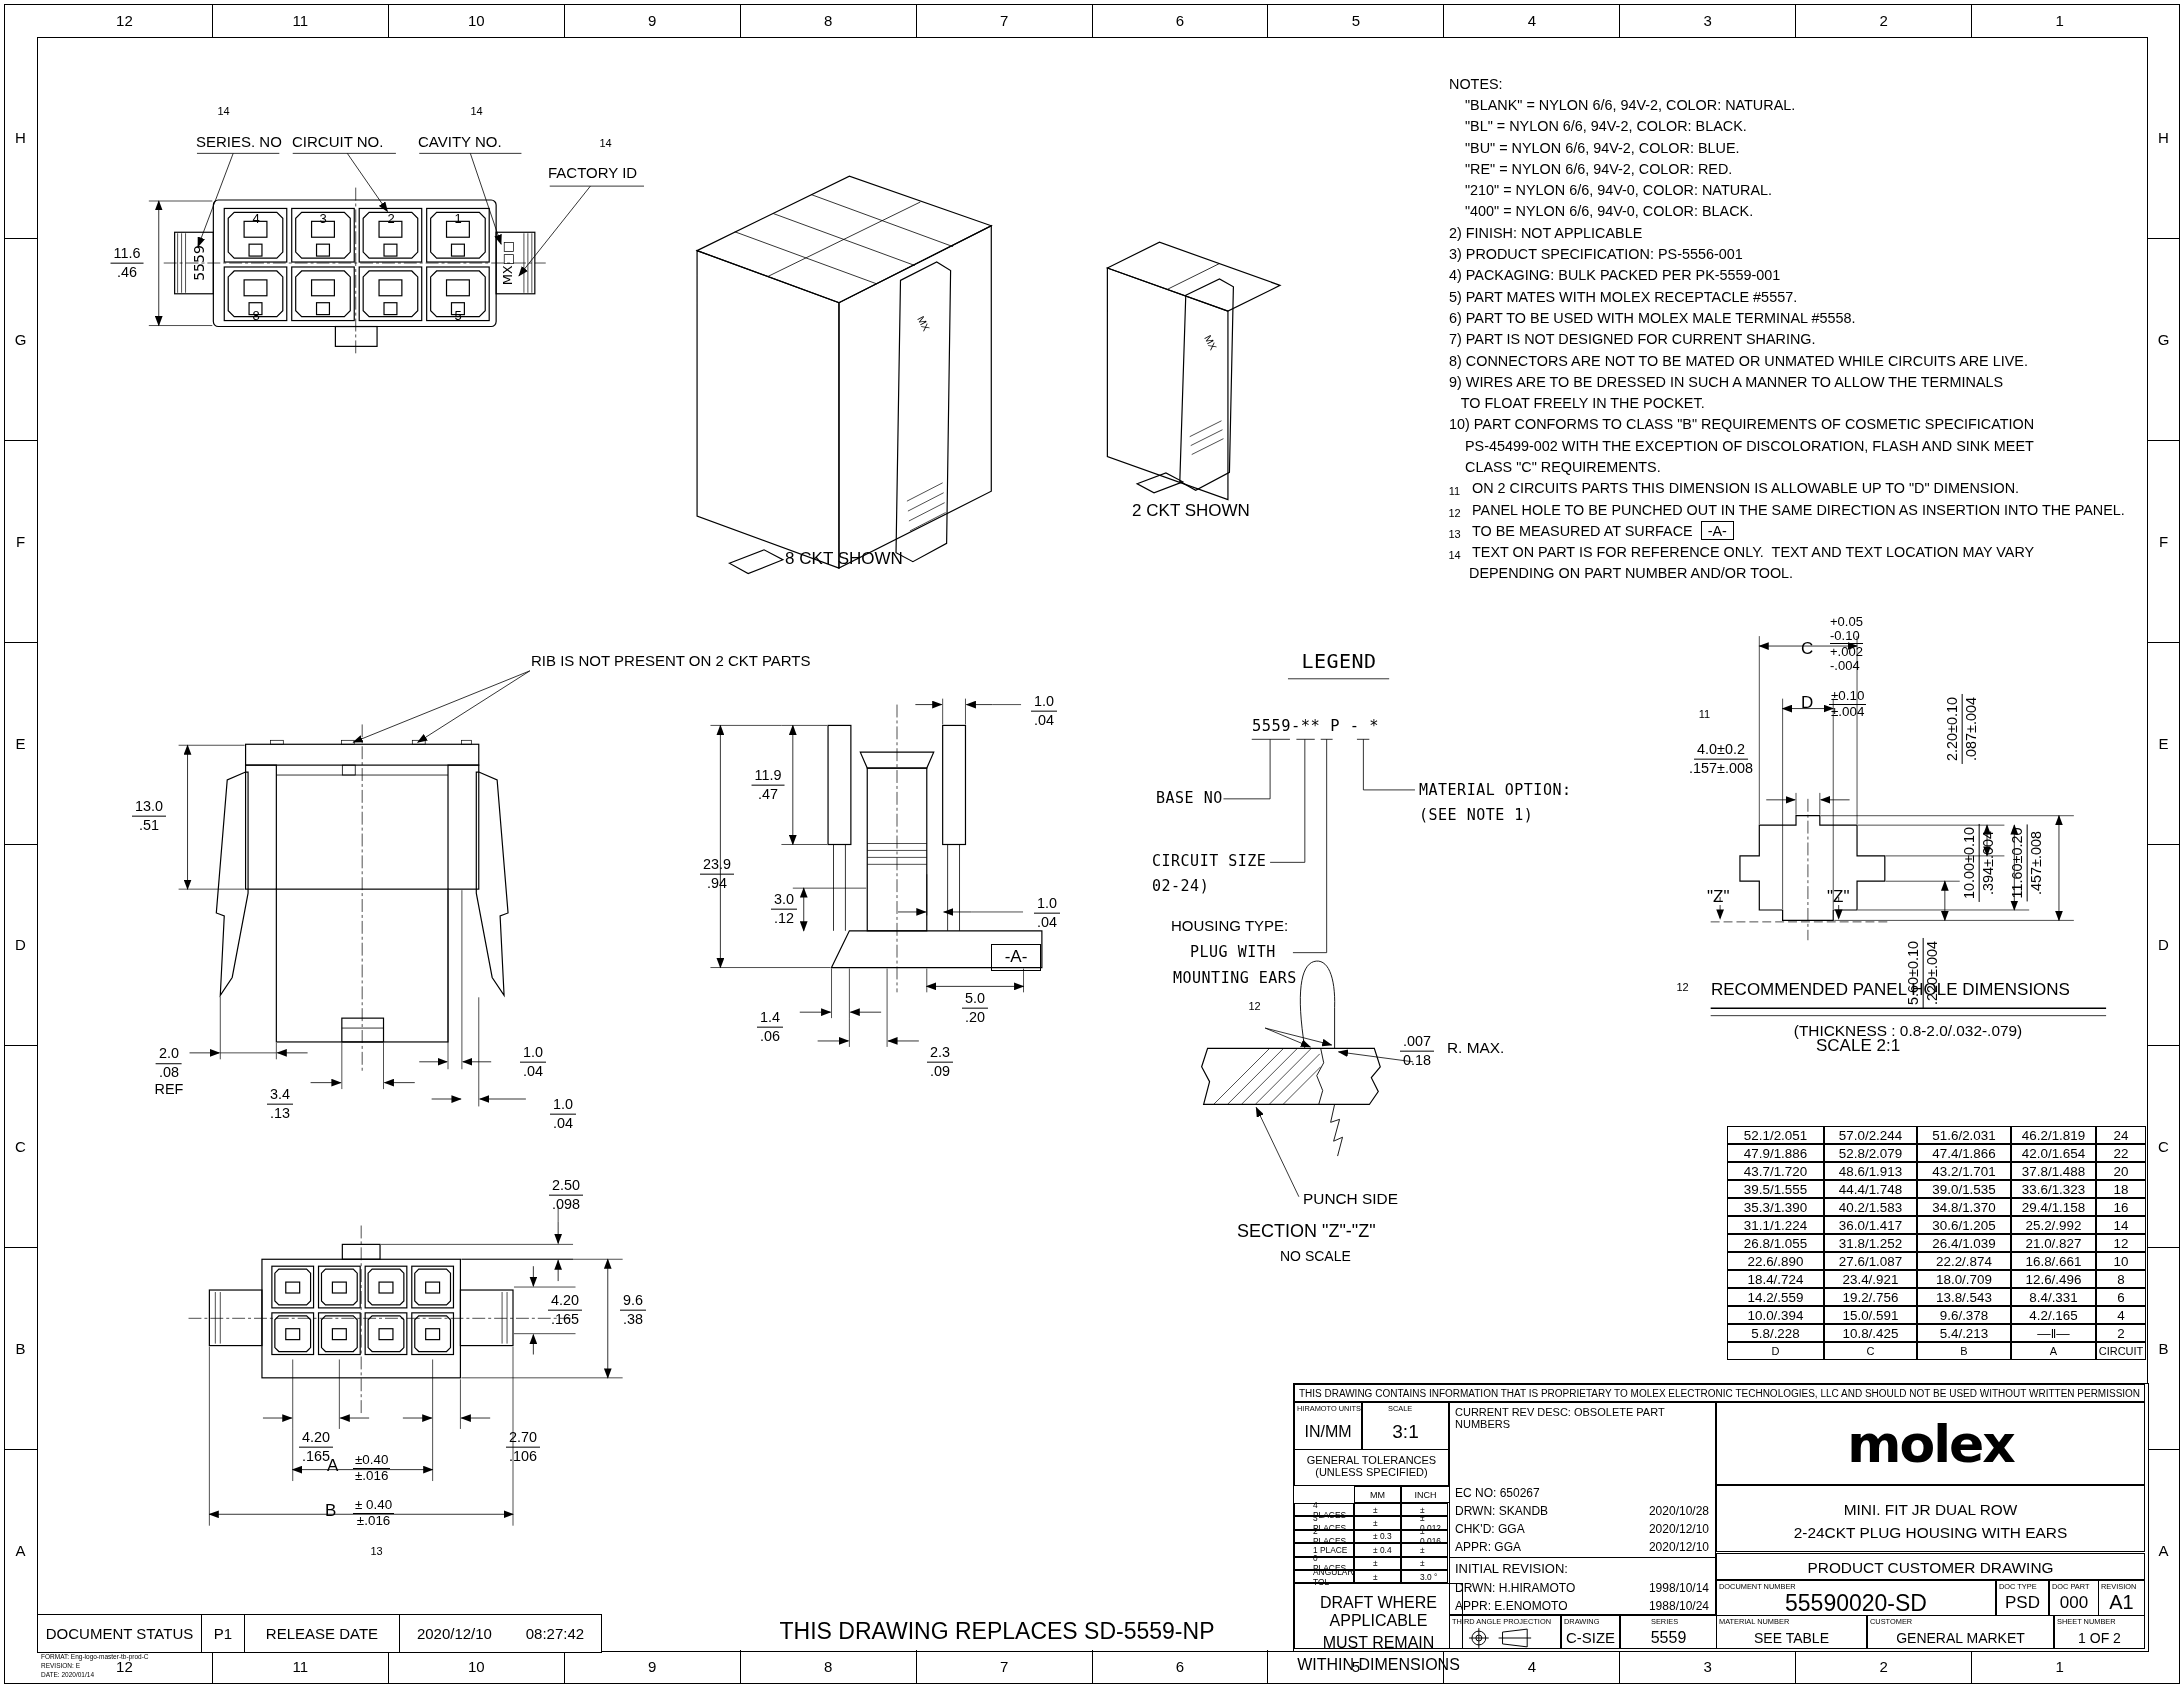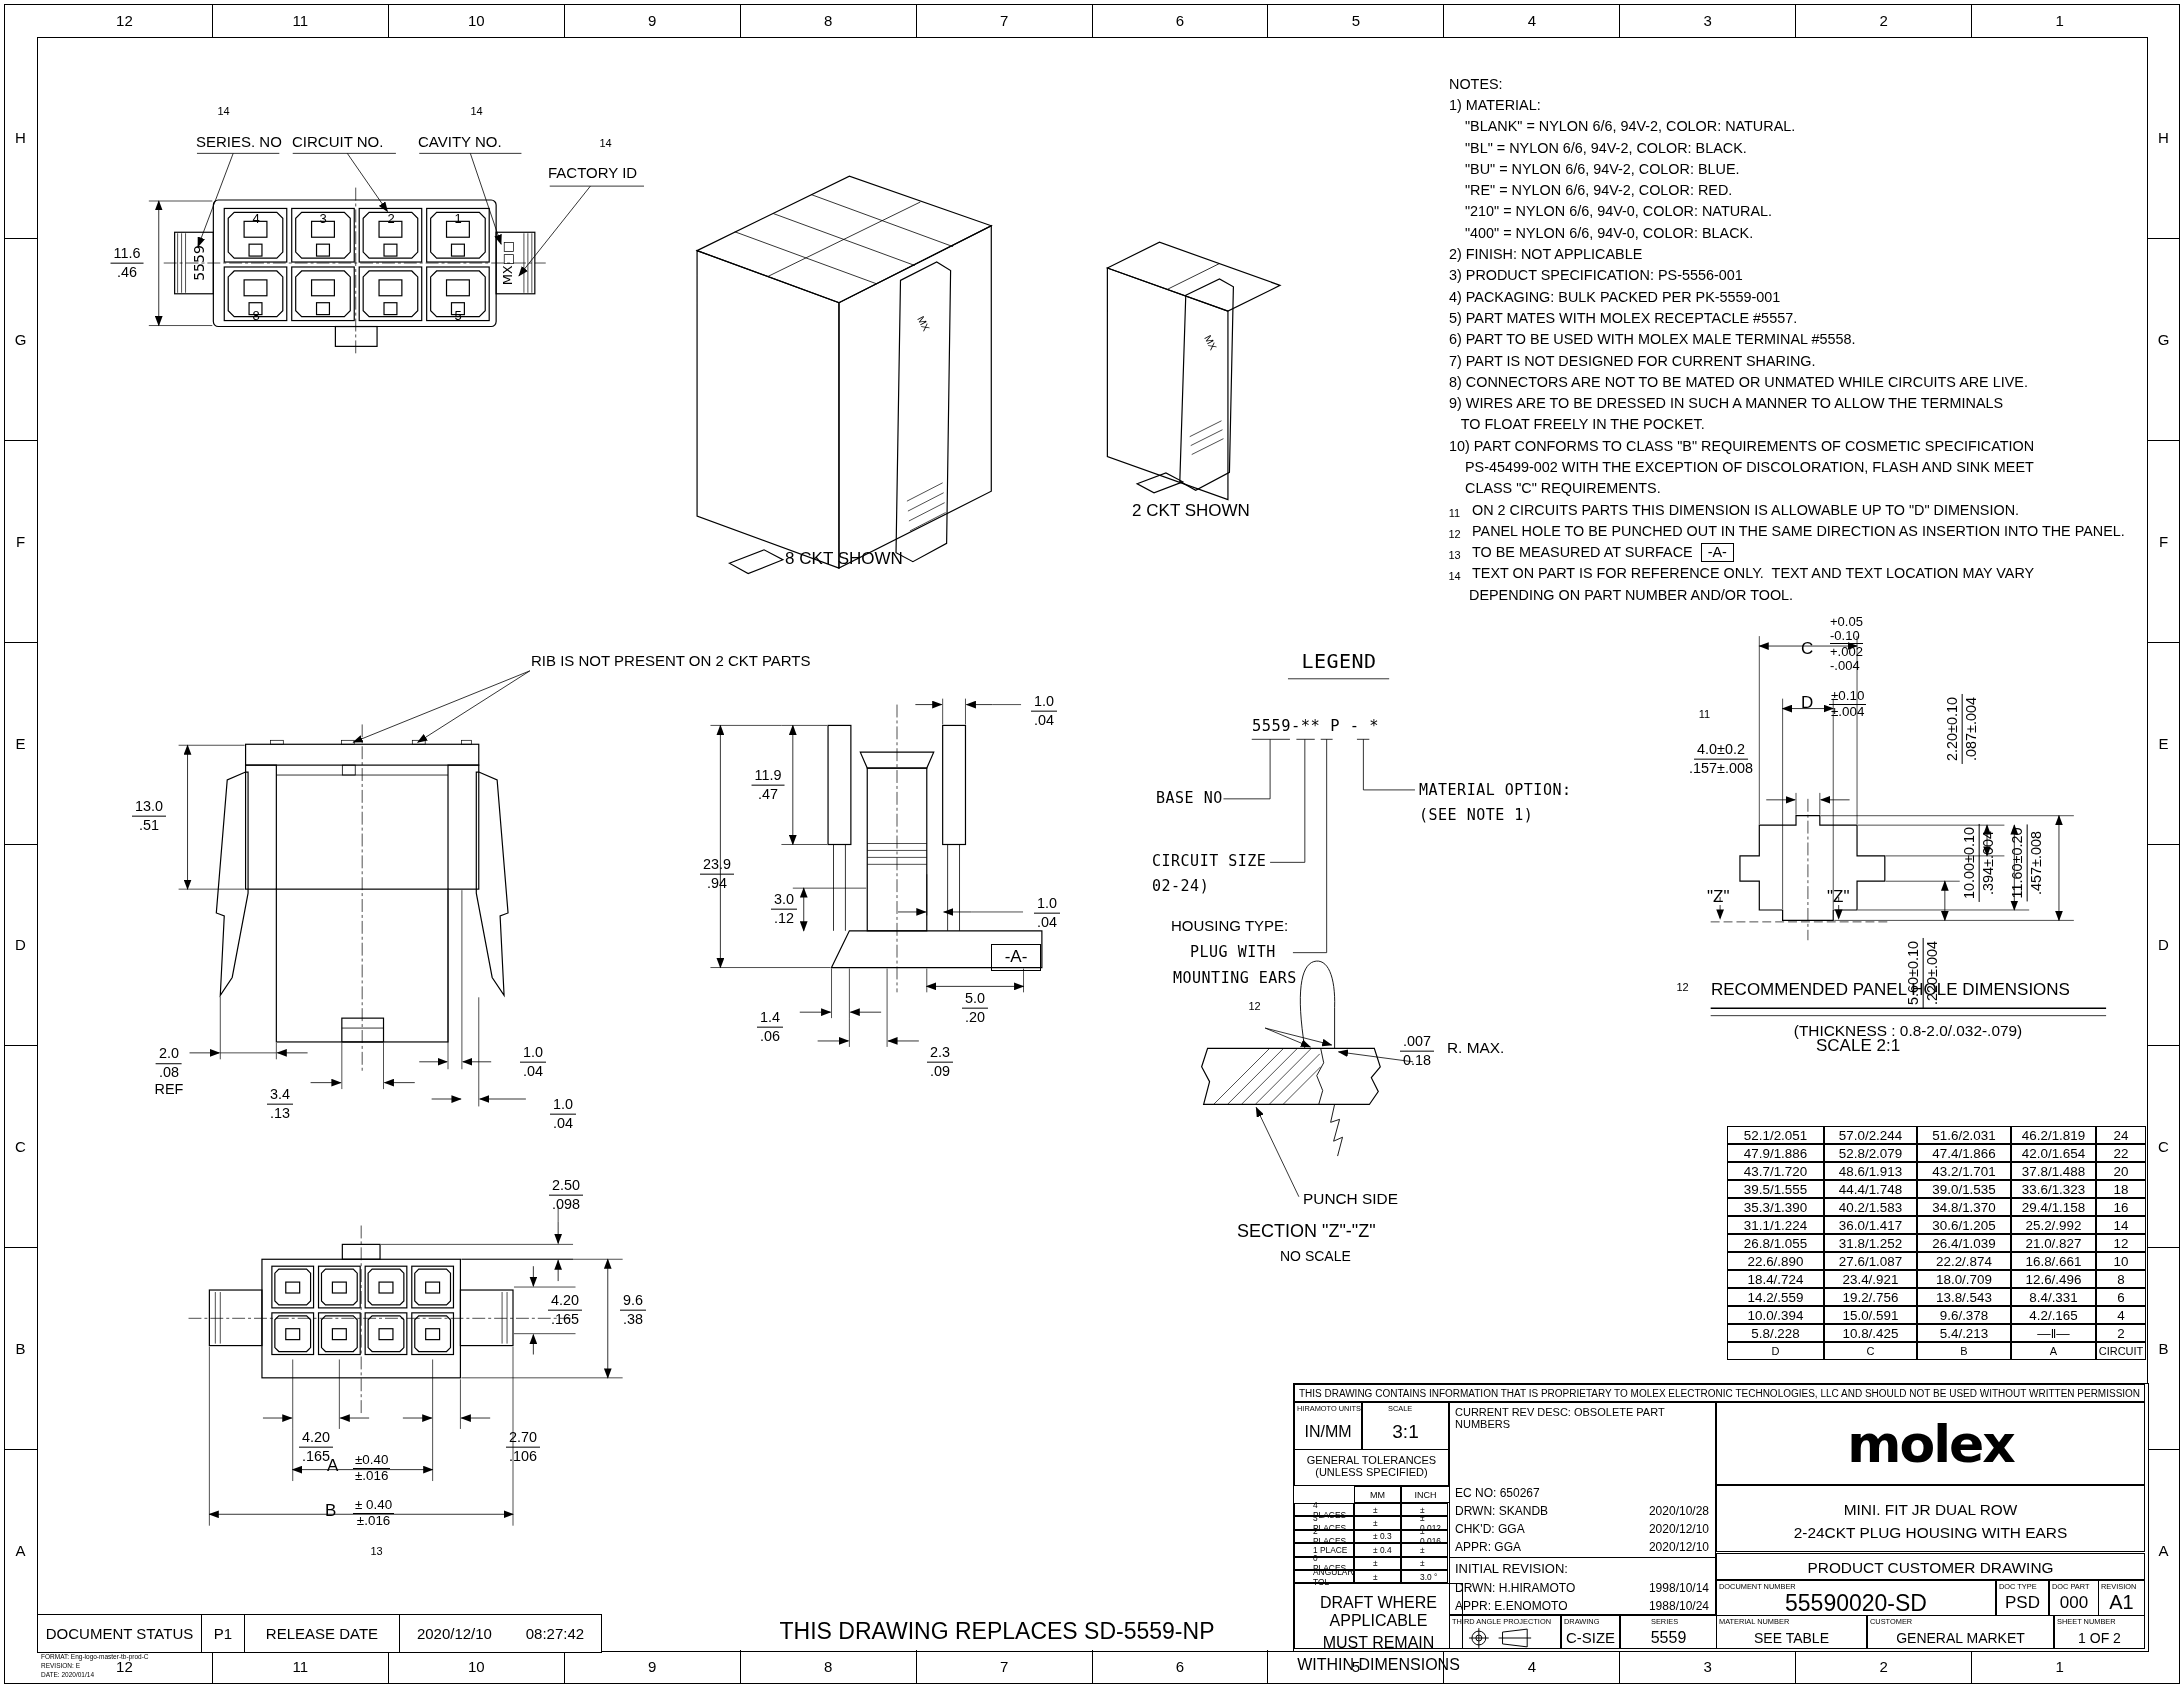--- a/index.html
+++ b/index.html
@@ -451,21 +451,20 @@
 
   <div class="lbl big c" style="left:844px;top:550px">8 CKT SHOWN</div>
   <div class="lbl big c" style="left:1191px;top:502px">2 CKT SHOWN</div>
   <div class="lbl" style="left:916px;top:318px;font-size:10px;transform:rotate(62deg)">MX</div>
   <div class="lbl" style="left:1203px;top:337px;font-size:10px;transform:rotate(62deg)">MX</div>
 
   <div class="lbl" style="left:531px;top:653px">RIB IS NOT PRESENT ON 2 CKT PARTS</div>
 
   <div id="notes">
       <div class="note-line noTri"><span>NOTES:</span></div>
-      <div class="note-line noTri"><span>1) MATERIAL:</span></div>
       <div class="note-line noTri"><span>    "BLANK" = NYLON 6/6, 94V-2, COLOR: NATURAL.</span></div>
       <div class="note-line noTri"><span>    "BL" = NYLON 6/6, 94V-2, COLOR: BLACK.</span></div>
       <div class="note-line noTri"><span>    "BU" = NYLON 6/6, 94V-2, COLOR: BLUE.</span></div>
       <div class="note-line noTri"><span>    "RE" = NYLON 6/6, 94V-2, COLOR: RED.</span></div>
       <div class="note-line noTri"><span>    "210" = NYLON 6/6, 94V-0, COLOR: NATURAL.</span></div>
       <div class="note-line noTri"><span>    "400" = NYLON 6/6, 94V-0, COLOR: BLACK.</span></div>
       <div class="note-line noTri"><span>2) FINISH: NOT APPLICABLE</span></div>
       <div class="note-line noTri"><span>3) PRODUCT SPECIFICATION: PS-5556-001</span></div>
       <div class="note-line noTri"><span>4) PACKAGING: BULK PACKED PER PK-5559-001</span></div>
       <div class="note-line noTri"><span>5) PART MATES WITH MOLEX RECEPTACLE #5557.</span></div>

